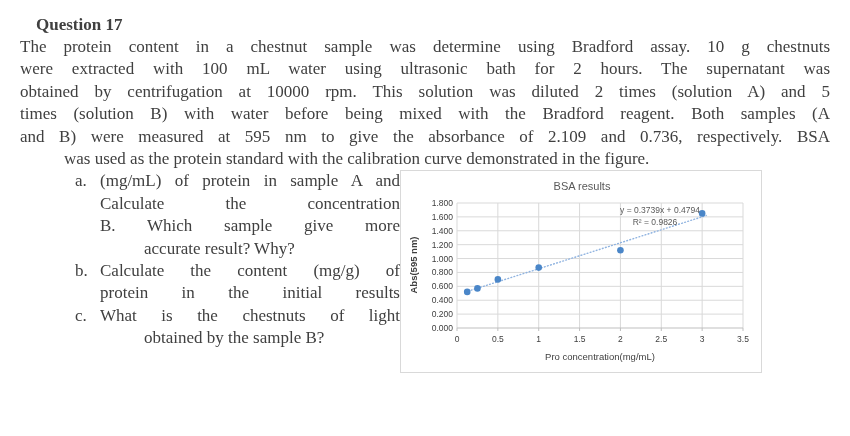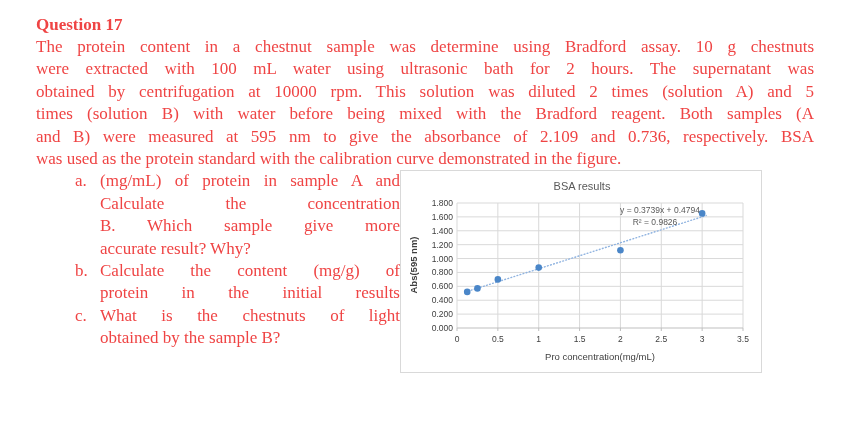--- a/index.html
+++ b/index.html
@@ -3,37 +3,37 @@
 <meta charset="utf-8">
 <style>
   html, body { margin: 0; padding: 0; background: #ffffff; }
   .page {
     position: relative;
     width: 850px;
     height: 436px;
     background: #ffffff;
     overflow: hidden;
     font-family: "Liberation Serif", serif;
-    color: #ef4444;
+    color: #404040;
   }
   .heading {
     margin: 0;
     padding: 13px 36px 0 36px;
     font-size: 17px;
     font-weight: bold;
     line-height: 23px;
   }
   .para {
-    padding: 0 36px;
+    padding: 0 20px;
     font-size: 17px;
     line-height: 22.4px;
   }
   .line { white-space: normal; }
   .line.just { text-align: justify; text-align-last: justify; }
-  .line.last { text-align: center; text-align-last: left; }
+  .line.last { text-align: center; text-align-last: left; margin-left: 44px; }
   .columns {
     display: flex;
     align-items: flex-start;
     padding-left: 36px;
   }
   .qlist {
     width: 364px;
     font-size: 17px;
     line-height: 22.4px;
   }

